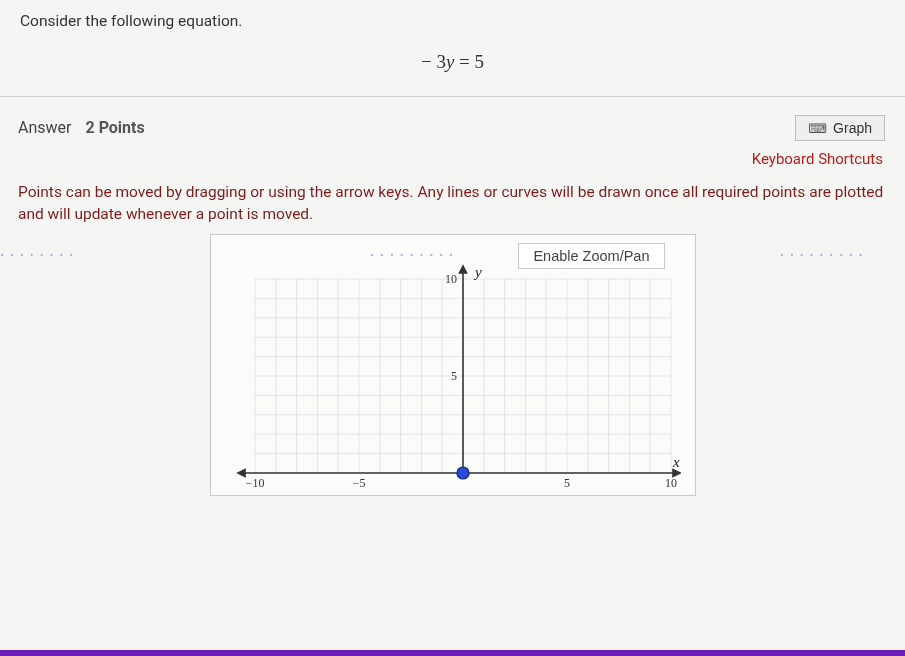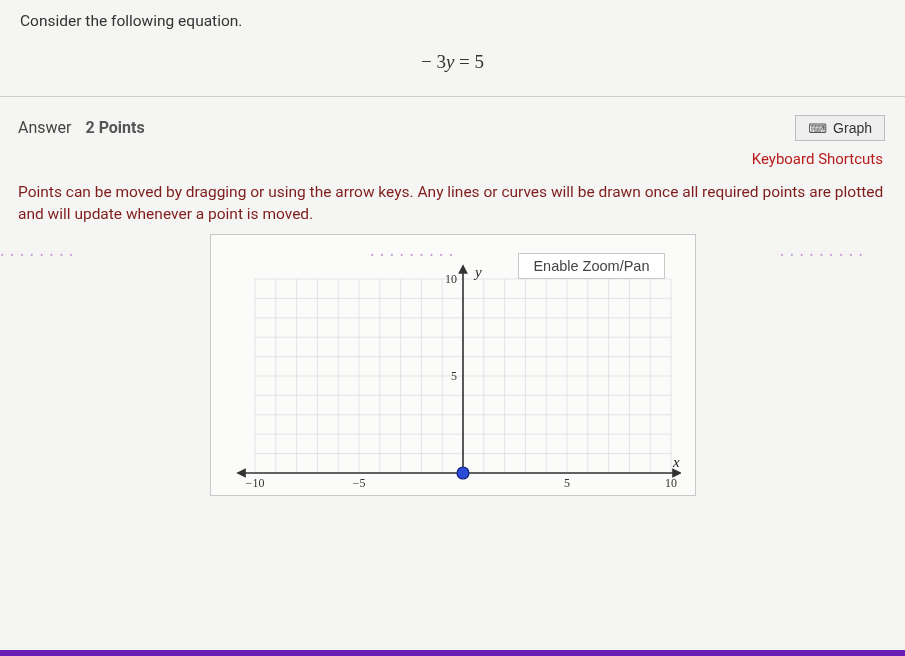--- a/index.html
+++ b/index.html
@@ -65,21 +65,21 @@
   .graph-wrap {
     position: relative;
     width: 486px;
     margin: 0 auto;
     border: 1px solid #c9c9c9;
     background: #fbfbf9;
     padding: 10px 14px 0;
   }
   .zoom-btn {
     position: absolute;
-    top: 18px; right: 30px;
+    top: 8px; right: 30px;
     background: #fff;
     border: 1px solid #c9c9c9;
     padding: 4px 14px;
     font-size: 14.5px;
     color: #444;
     cursor: pointer;
   }
   .dots-row {
     display:flex; gap:10px;
     position:absolute; top:14px;

